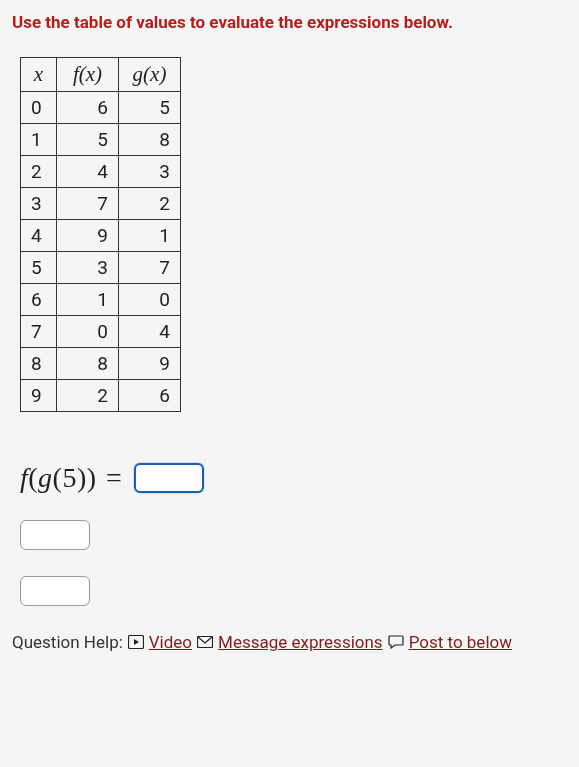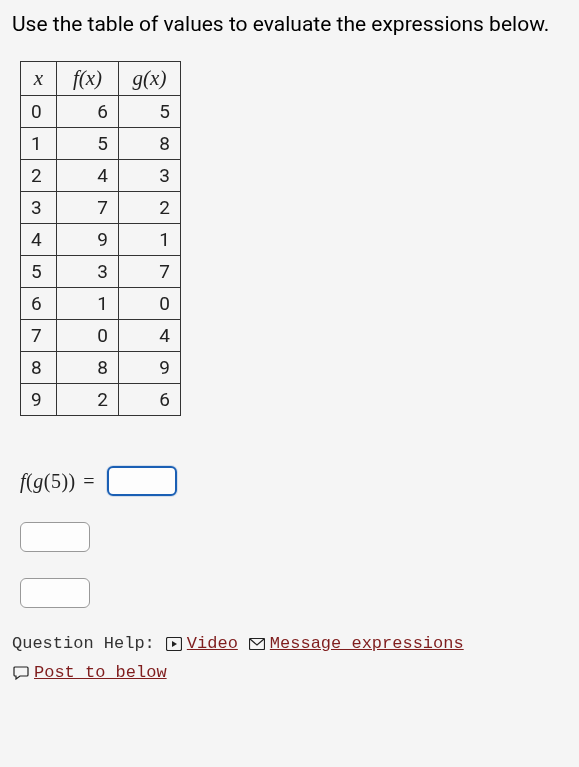--- a/index.html
+++ b/index.html
@@ -4,24 +4,24 @@
   <style>
     * { box-sizing: border-box; margin: 0; padding: 0; }
     body {
       font-family: -apple-system, BlinkMacSystemFont, "Segoe UI", Roboto, sans-serif;
       background: #f5f5f5;
       padding: 12px;
       width: 579px;
       color: #222;
     }
     .instruction {
-      font-size: 21px;
-      font-weight: 400;
+      font-size: 17px;
+      font-weight: 700;
       margin-bottom: 25px;
-      color: #000000;
+      color: #b91c1c;
     }
     table.vt {
       border-collapse: collapse;
       margin-bottom: 50px;
       margin-left: 8px;
     }
     table.vt th, table.vt td {
       border: 1px solid #333;
       padding: 4px 8px;
       font-size: 19px;
@@ -40,21 +40,21 @@
     table.vt td:nth-child(2), table.vt td:nth-child(3) { text-align: right; padding-right: 10px; }
     .expressions { margin-left: 8px; }
     .expr-row {
       display: flex;
       align-items: center;
       margin-bottom: 26px;
     }
     .expr-label {
       font-family: "Times New Roman", serif;
       font-style: italic;
-      font-size: 20px;
+      font-size: 28px;
       margin-right: 8px;
       letter-spacing: 0.5px;
     }
     .expr-label .paren { font-style: normal; }
     .expr-label .eq { font-style: normal; margin: 0 4px 0 2px; }
     .answer-input {
       width: 70px;
       height: 30px;
       border: 1px solid #999;
       border-radius: 6px;
@@ -66,22 +66,21 @@
       border: 2px solid #1a5fb4;
       box-shadow: 0 0 0 1px rgba(26,95,180,0.15);
     }
     .help-row {
       font-size: 17px;
       color: #333;
       margin-top: 4px;
       display: flex;
       align-items: center;
       flex-wrap: wrap;
-      gap: 10px;
-      font-family: Liberation Mono, monospace;
+      gap: 4px;
     }
     .help-link {
       color: #7f1d1d;
       text-decoration: underline;
       cursor: pointer;
       display: inline-flex;
       align-items: center;
       gap: 4px;
     }
     .icon-wrap {

